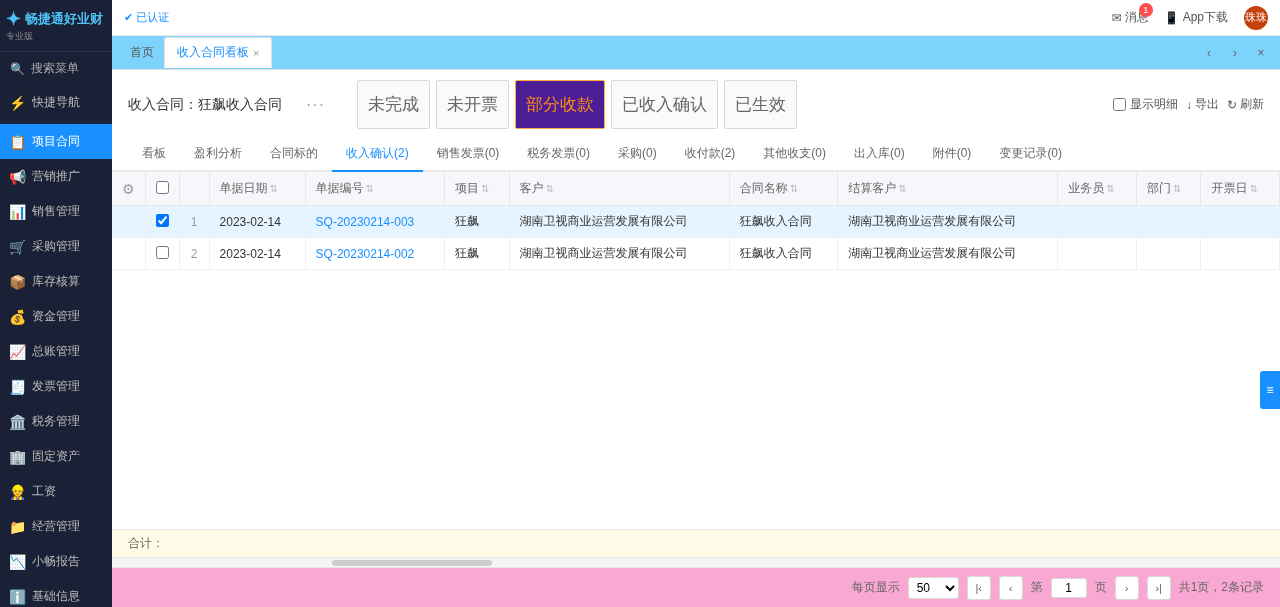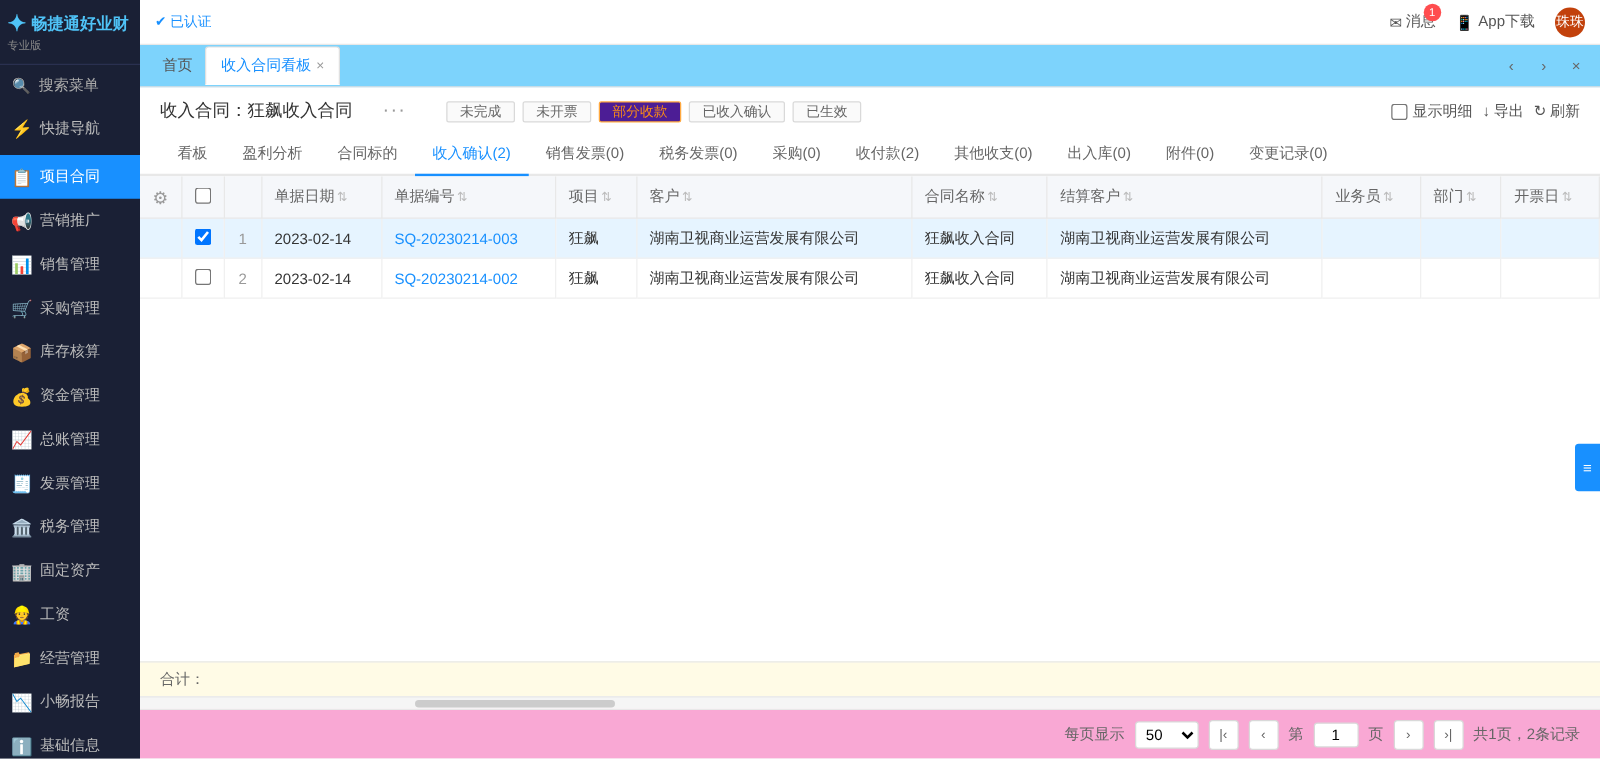--- a/index.html
+++ b/index.html
@@ -38,21 +38,21 @@
     .nav-arrow-btn { width: 22px; height: 22px; display: flex; align-items: center; justify-content: center; cursor: pointer; color: #666; font-size: 12px; }
 
     
     .content { flex: 1; background: #fff; display: flex; flex-direction: column; overflow: hidden; }
 
     
     .page-header { padding: 10px 16px 0 16px; display: flex; align-items: center; gap: 24px; flex-shrink: 0; }
     .page-title { font-size: 14px; color: #333; font-weight: 500; }
     .more-btn { color: #999; cursor: pointer; font-size: 16px; letter-spacing: 1px; }
     .status-tags { display: flex; gap: 6px; margin-left: 8px; }
-    .status-tag { padding: 0 10px; border-radius: 2px; font-size: 11px; cursor: pointer; border: 1px solid #d9d9d9; color: #666; background: #fafafa; }
+    .status-tag { padding: 12px 10px; border-radius: 2px; font-size: 17px; cursor: pointer; border: 1px solid #d9d9d9; color: #666; background: #fafafa; }
     .status-tag.active { background: #4c1d95; border-color: #ffa940; color: #fa8c16; }
     .page-header-right { margin-left: auto; display: flex; align-items: center; gap: 8px; }
     .header-action-btn { display: flex; align-items: center; gap: 3px; font-size: 12px; color: #555; cursor: pointer; }
     .show-detail-check { display: flex; align-items: center; gap: 4px; font-size: 12px; color: #555; cursor: pointer; }
 
     
     .sub-tabs { display: flex; border-bottom: 2px solid #e8e8e8; padding: 0 16px; flex-shrink: 0; margin-top: 8px; }
     .sub-tab { padding: 8px 14px; font-size: 12px; cursor: pointer; color: #666; border-bottom: 2px solid transparent; margin-bottom: -2px; }
     .sub-tab.active { color: #1890ff; border-bottom-color: #1890ff; }
     table { width: 100%; border-collapse: collapse; font-size: 12px; }

